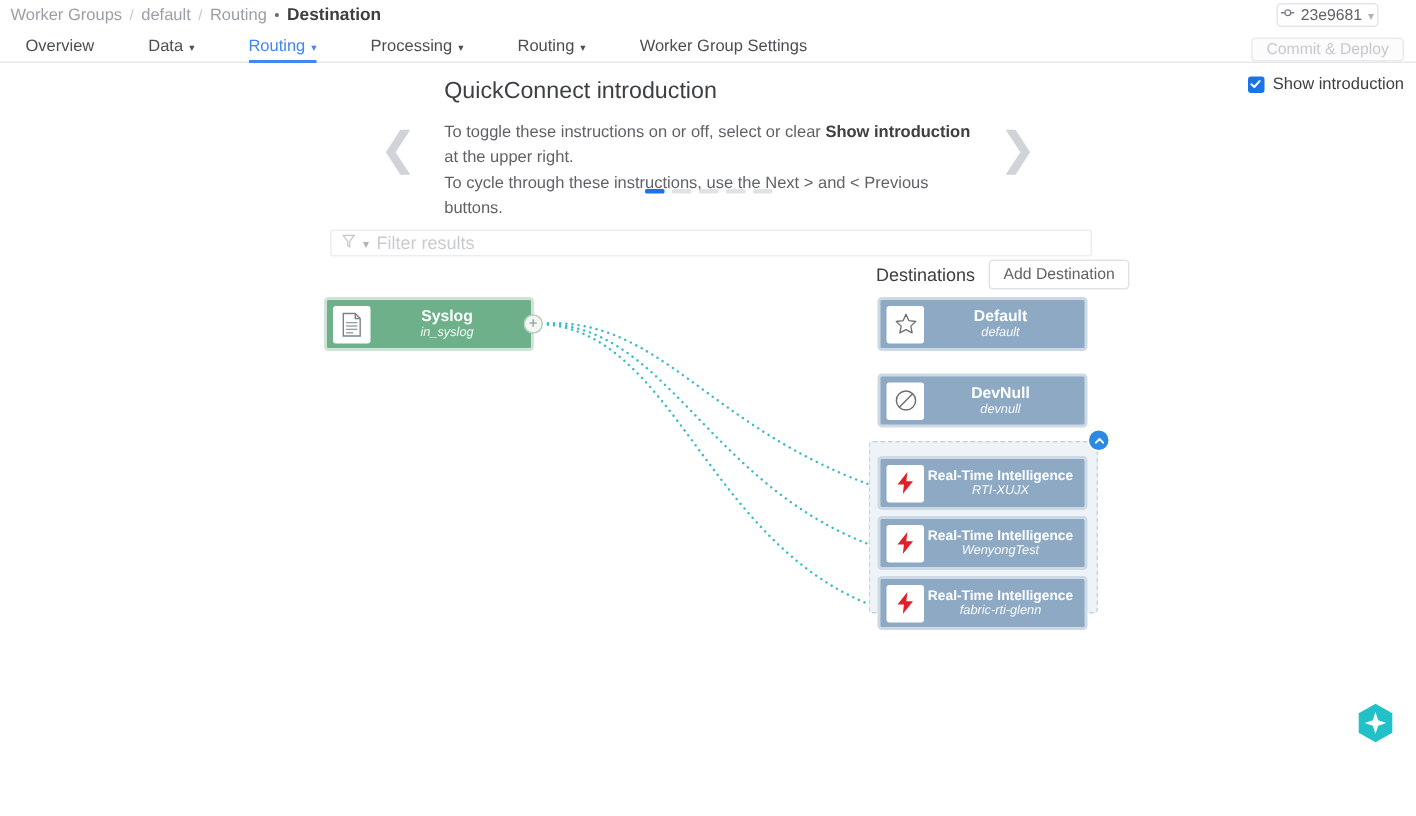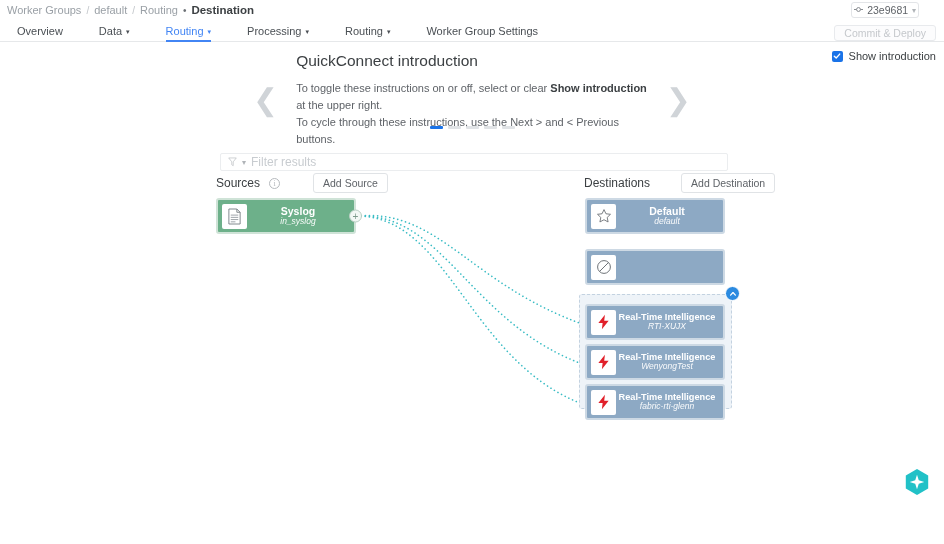--- a/index.html
+++ b/index.html
@@ -309,29 +309,24 @@
     <svg width="9" height="10" viewBox="0 0 10 11">
         <path d="M0.8 1 H9.2 L5.8 5.3 V9.6 L4.2 8.6 V5.3 Z" stroke="#c2c6ca" stroke-width="0.9" fill="none" stroke-linejoin="round"></path>
       </svg>
   </span>
   <span class="chev-sm">▾</span>
   <span class="filter-placeholder">Filter results</span>
 </div>
 
 <div class="canvas">
 
-  <div class="col-head" style="left:216px; top:27px;">
-    <span class="col-title">Sources</span>
-    <span class="info-i">i</span>
-    <span class="add-btn" style="margin-left:24px;">Add Source</span>
-  </div>
 
   <div class="col-head" style="left:584px; top:27px;">
     <span class="col-title">Destinations</span>
-    <span class="add-btn" style="margin-left:22px;">Add Destination</span>
+    <span class="add-btn" style="margin-left:0;">Add Destination</span>
   </div>
 
   <svg class="edges" width="944" height="360">
     <g stroke="#39bcc4" stroke-width="1.6" fill="none" stroke-linecap="round" stroke-dasharray="0.1 4">
       <path d="M357,70 C440,62 470,140 588,180"></path>
       <path d="M357,70 C445,66 470,180 588,220"></path>
       <path d="M357,70 C450,70 470,220 588,260"></path>
     </g>
     <g fill="#39bcc4">
       <circle cx="589" cy="180" r="2.8"></circle>
@@ -370,20 +365,24 @@
     </div>
   </div>
 
   <div class="node node-blue" style="left:585px; top:103px;">
     <div class="node-icon">
       <svg width="16" height="16" viewBox="0 0 18 18">
         <circle cx="9" cy="9" r="7.2" fill="#fff" stroke="#6b7075" stroke-width="1.1"></circle>
         <line x1="4" y1="14" x2="14" y2="4" stroke="#6b7075" stroke-width="1.1"></line>
       </svg>
     </div>
+    <div class="node-text">
+      <div class="node-title">DevNull</div>
+      <div class="node-sub">devnull</div>
+    </div>
   </div>
 
   <div class="group-box" style="left:579px; top:148px; width:153px; height:115px;">
     <div class="group-badge">
       <svg width="8" height="8" viewBox="0 0 10 10">
           <path d="M2 6.4 L5 3.2 L8 6.4" stroke="#fff" stroke-width="1.6" fill="none" stroke-linecap="round" stroke-linejoin="round"></path>
         </svg>
     </div>
   </div>
 

